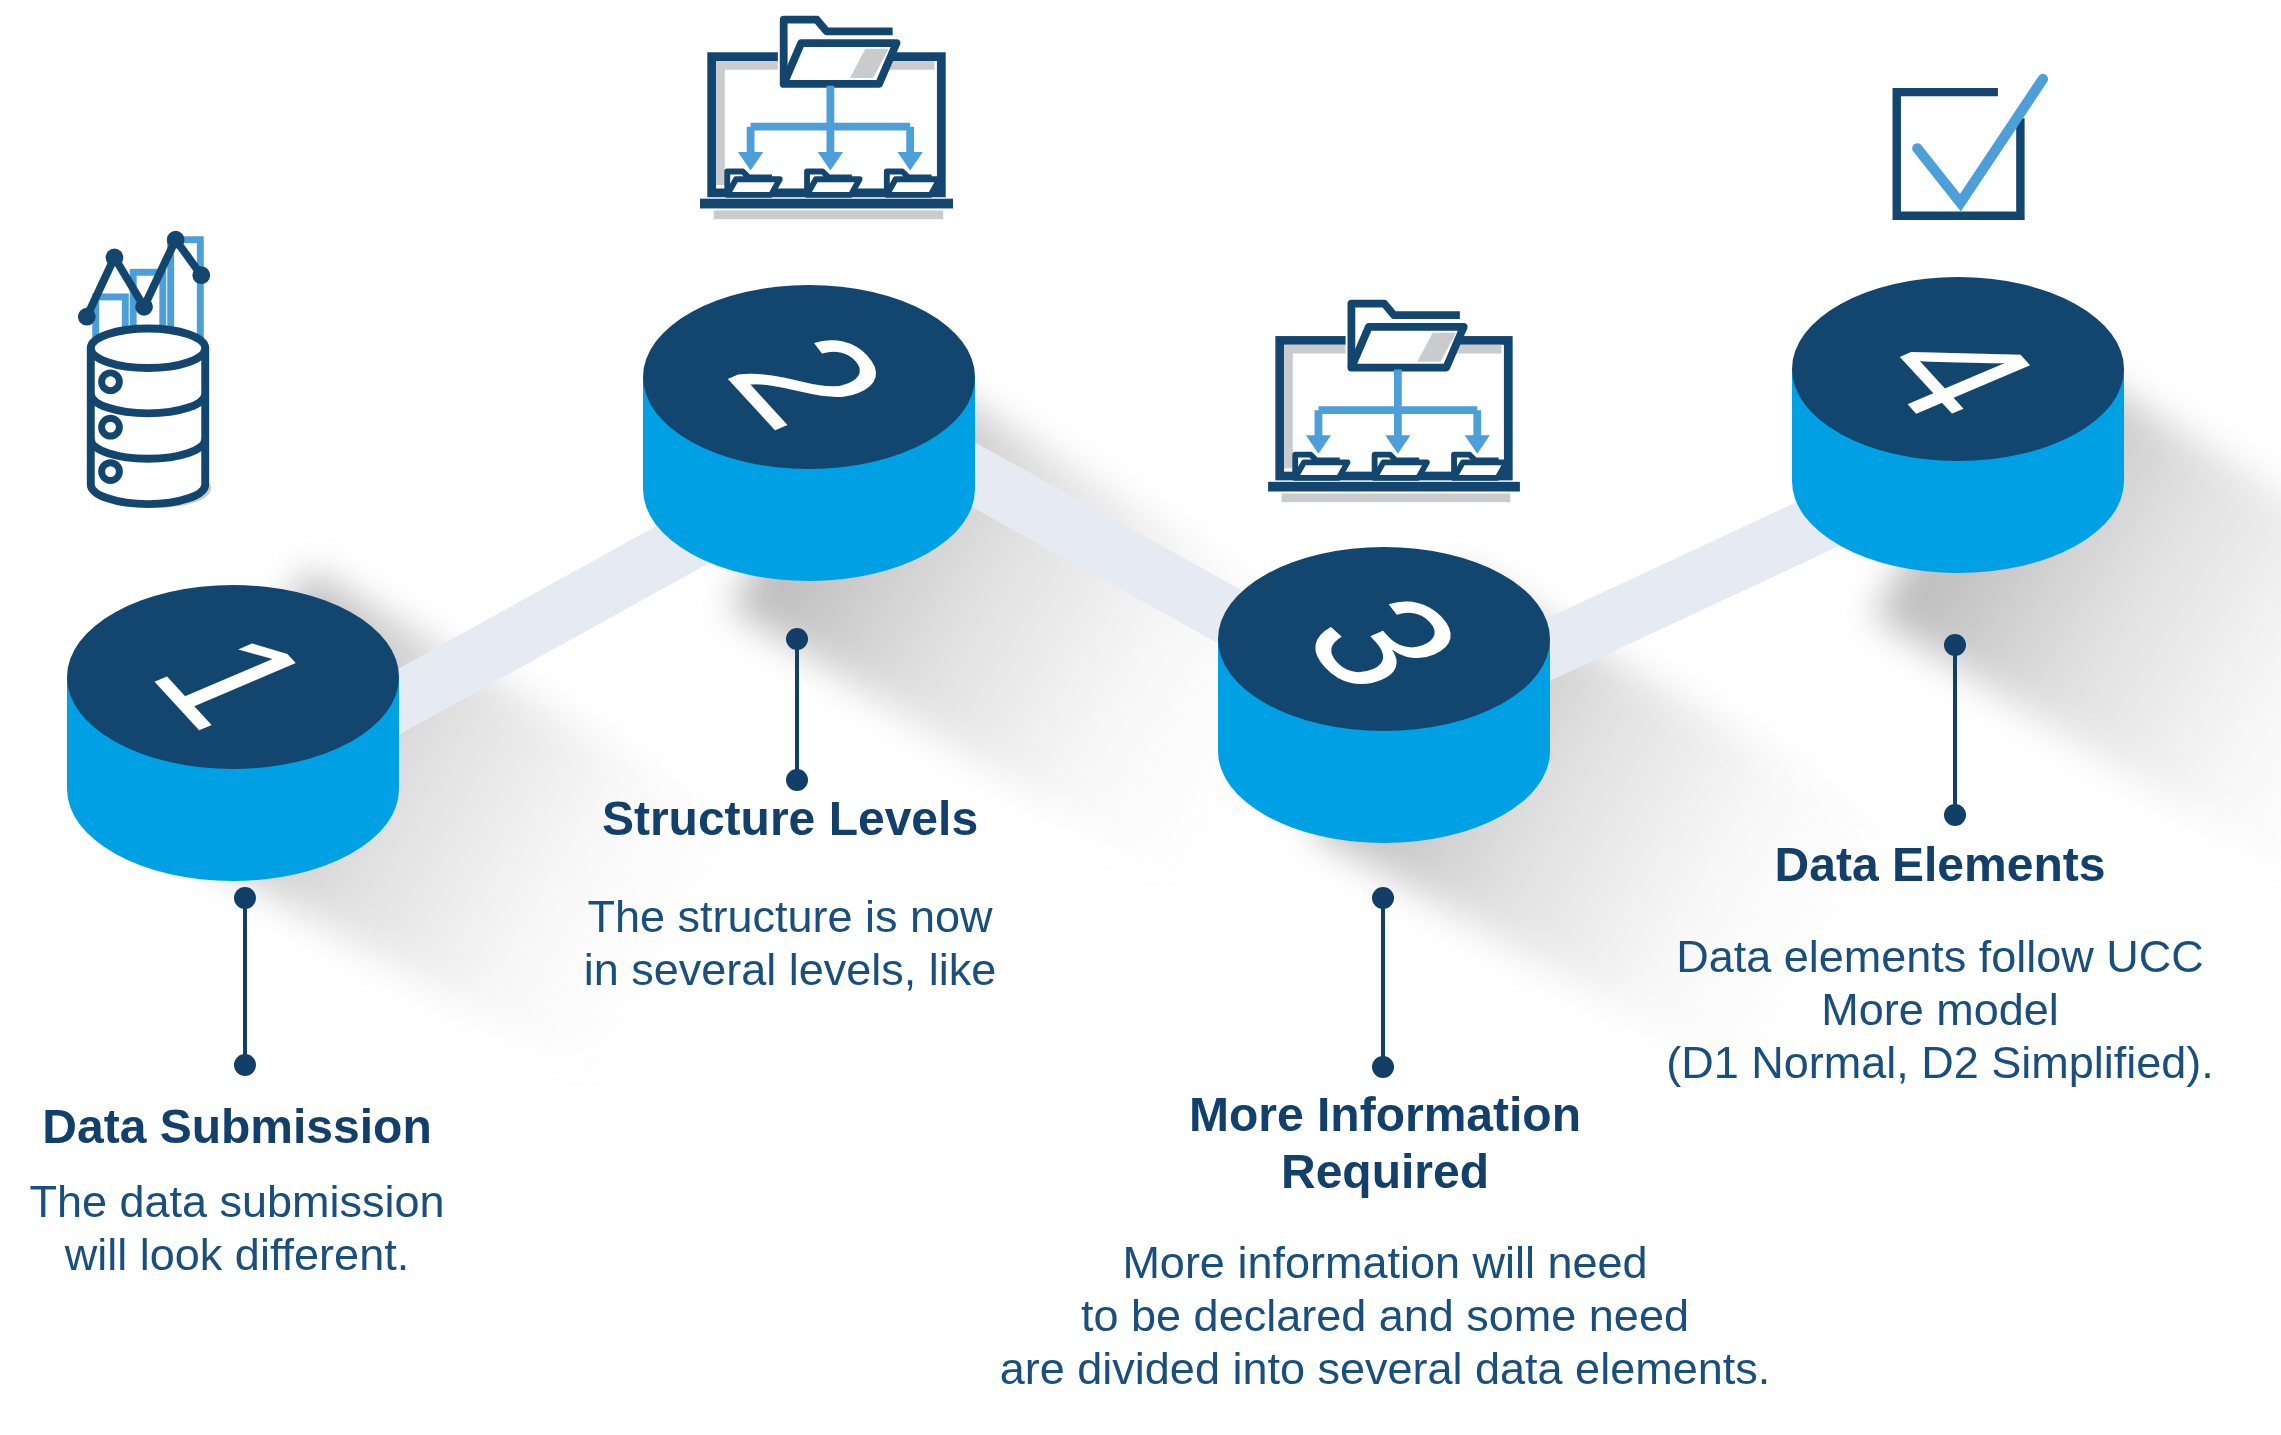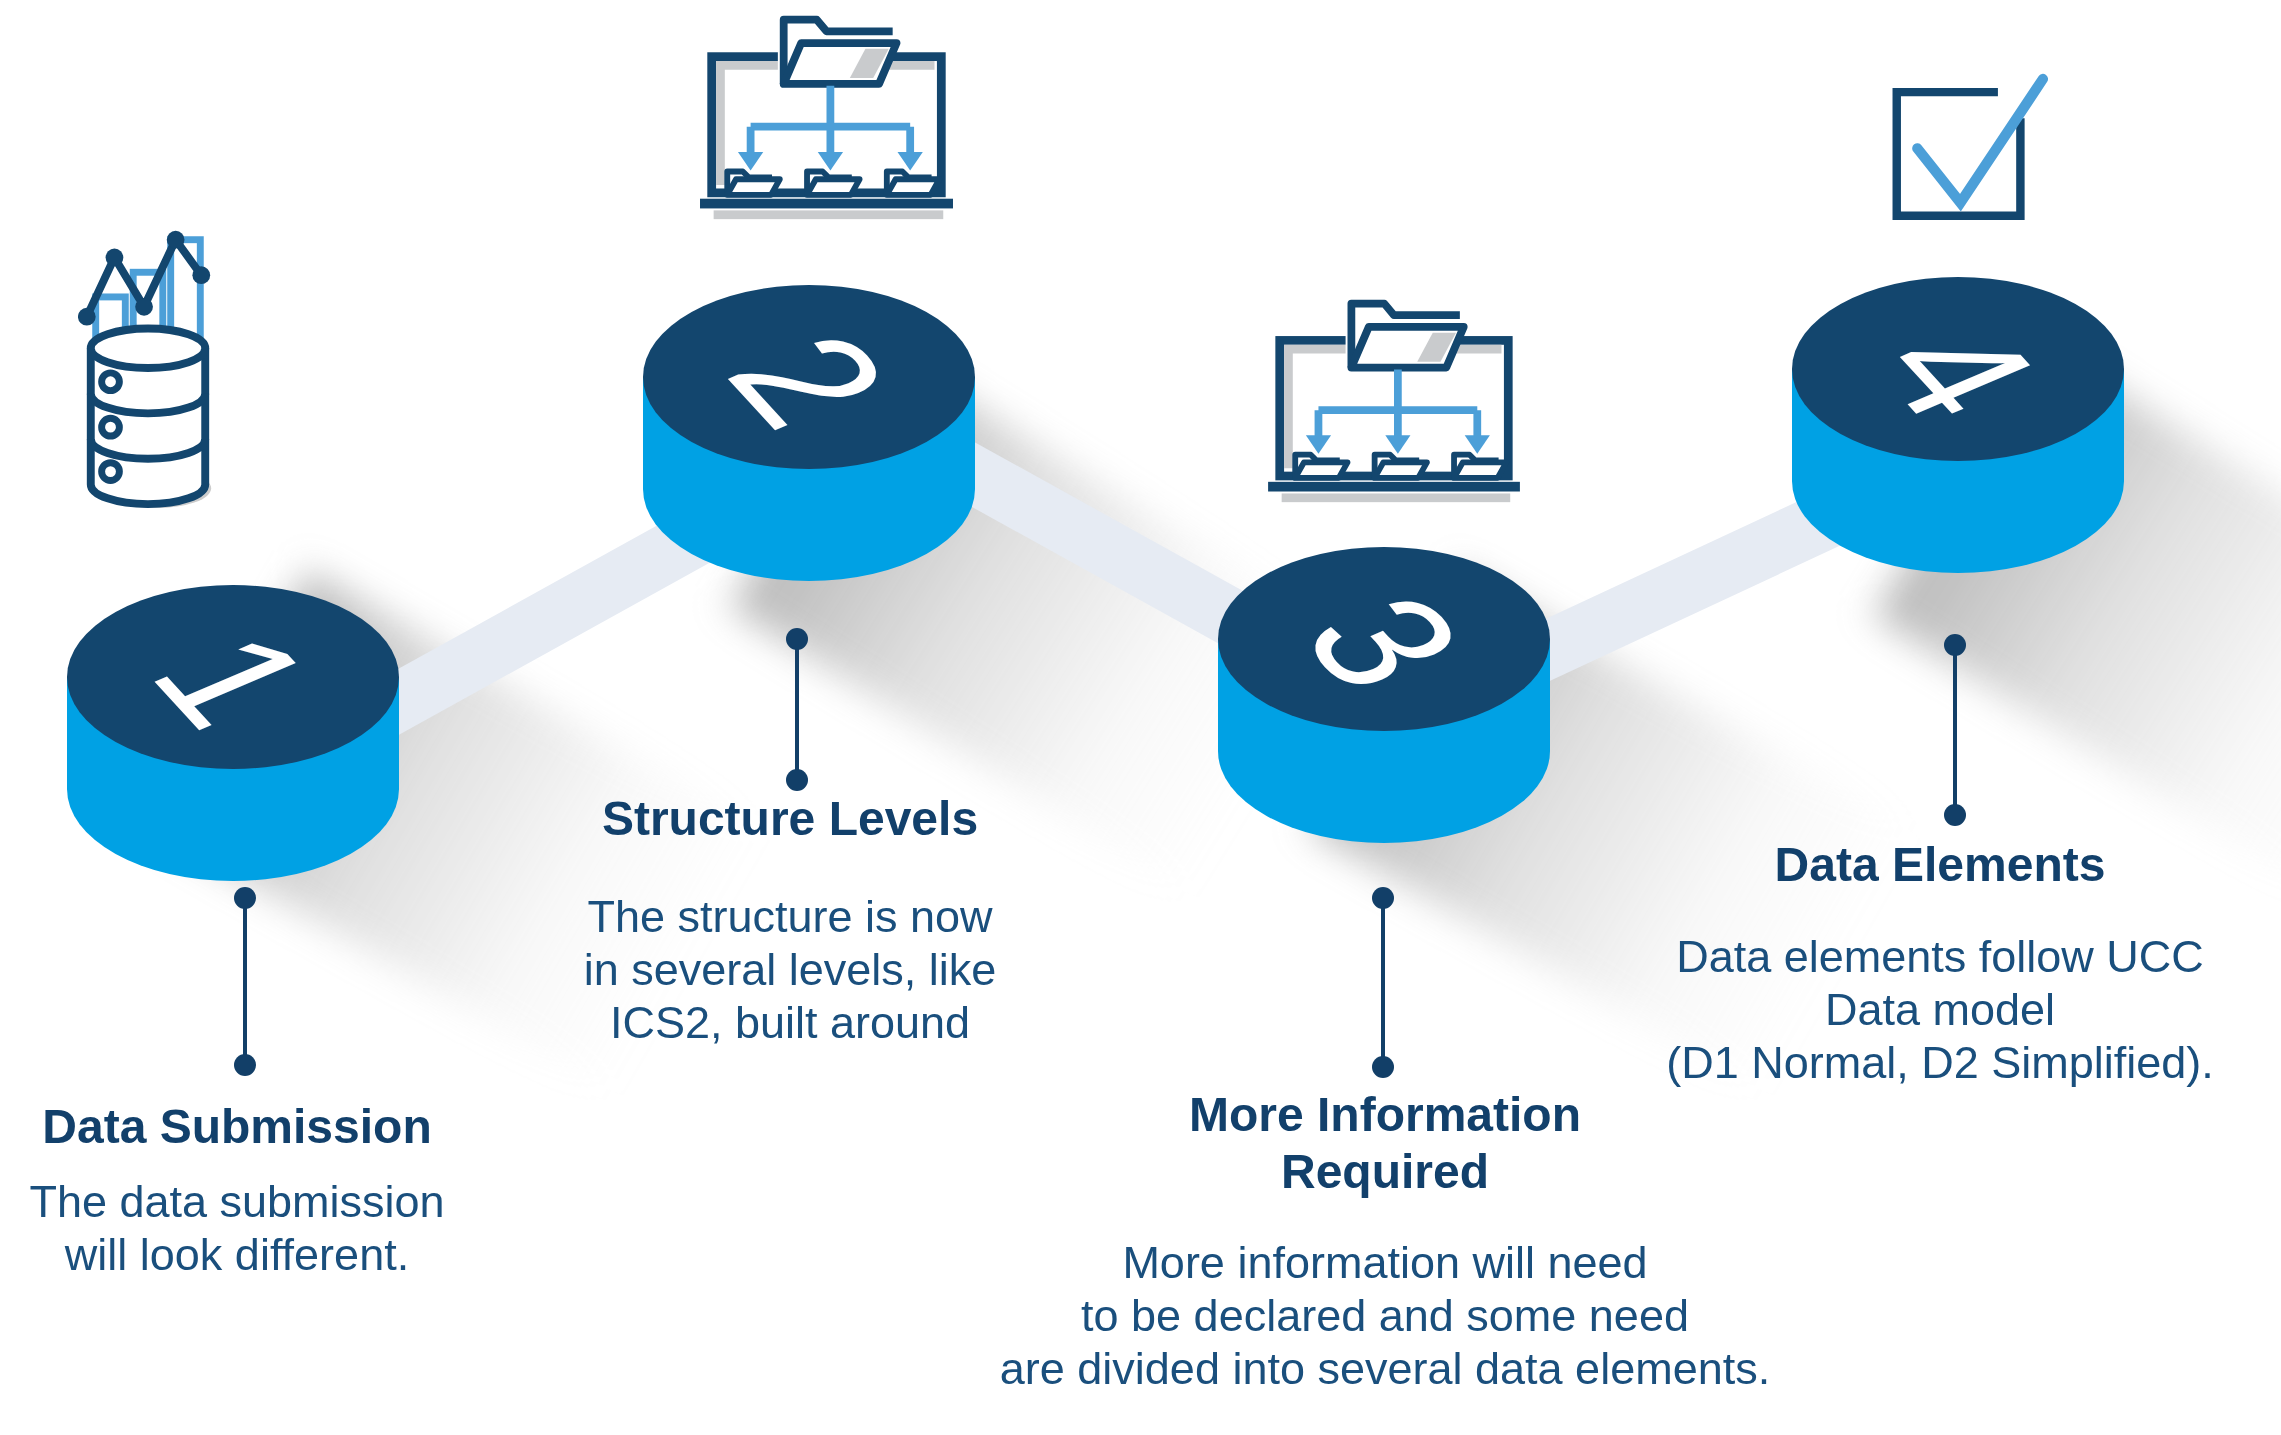--- a/index.html
+++ b/index.html
@@ -178,35 +178,34 @@
     <div>The data submission</div>
     <div>will look different.</div>
   </div>
 
   <div class="heading" style="left:490px; top:790px;">
     <div>Structure Levels</div>
   </div>
   <div class="bodytext" style="left:490px; top:890px; width:600px;">
     <div>The structure is now</div>
     <div>in several levels, like</div>
-    <div>ICS2, built around</div>
   </div>
 
   <div class="heading" style="left:1085px; top:1086px;">
     <div>More Information</div>
     <div>Required</div>
   </div>
   <div class="bodytext" style="left:965px; top:1236px; width:840px;">
     <div>More information will need</div>
     <div>to be declared and some need</div>
     <div>are divided into several data elements.</div>
   </div>
 
   <div class="heading" style="left:1640px; top:836px;">
     <div>Data Elements</div>
   </div>
   <div class="bodytext" style="left:1640px; top:930px; width:600px;">
     <div>Data elements follow UCC</div>
-    <div>Data model</div>
+    <div>More model</div>
     <div>(D1 Normal, D2 Simplified).</div>
   </div>
 
 </div>
 
 </body></html>

